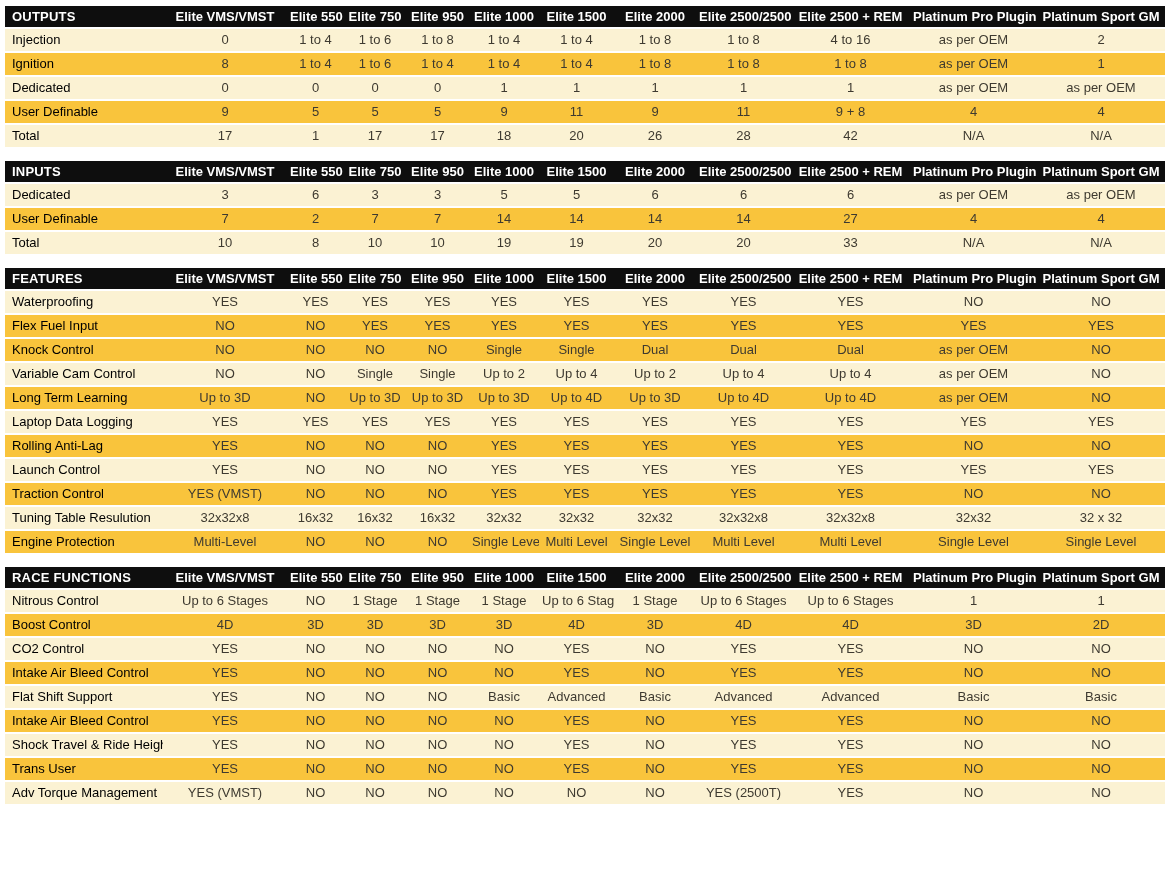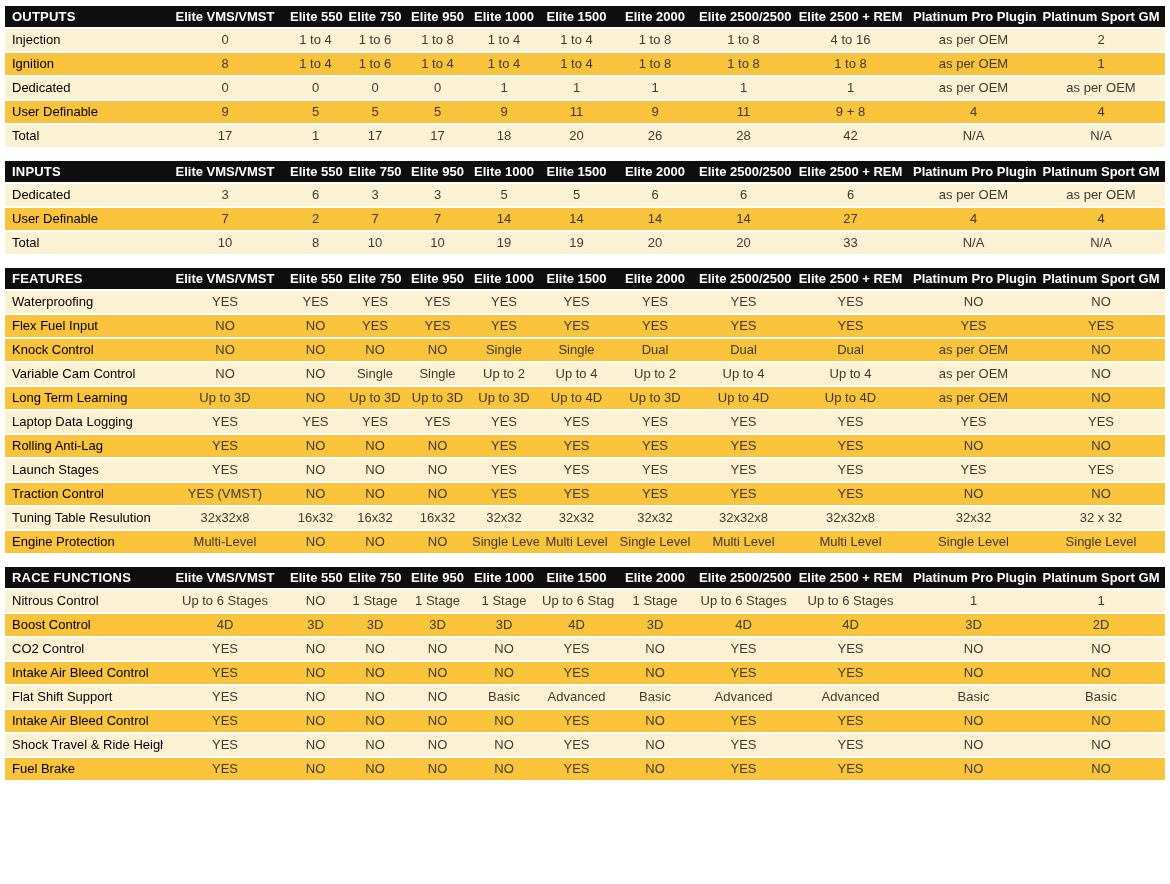--- a/index.html
+++ b/index.html
@@ -361,21 +361,21 @@
           <td class="val">NO</td>
           <td class="val">YES</td>
           <td class="val">YES</td>
           <td class="val">YES</td>
           <td class="val">YES</td>
           <td class="val">YES</td>
           <td class="val">NO</td>
           <td class="val">NO</td>
         </tr>
         <tr class="cream">
-          <td class="label">Launch Stages</td>
+          <td class="label">Launch Control</td>
           <td class="val">YES</td>
           <td class="val">NO</td>
           <td class="val">NO</td>
           <td class="val">NO</td>
           <td class="val">YES</td>
           <td class="val">YES</td>
           <td class="val">YES</td>
           <td class="val">YES</td>
           <td class="val">YES</td>
           <td class="val">YES</td>
@@ -549,28 +549,42 @@
           <td class="val">NO</td>
           <td class="val">NO</td>
           <td class="val">YES</td>
           <td class="val">NO</td>
           <td class="val">YES</td>
           <td class="val">YES</td>
           <td class="val">NO</td>
           <td class="val">NO</td>
         </tr>
         <tr class="gold">
-          <td class="label">Fuel Brake</td>
-          <td class="val">YES</td>
-          <td class="val">NO</td>
-          <td class="val">NO</td>
-          <td class="val">NO</td>
-          <td class="val">NO</td>
-          <td class="val">YES</td>
-          <td class="val">NO</td>
-          <td class="val">YES</td>
+          <td class="label">Trans User</td>
+          <td class="val">YES</td>
+          <td class="val">NO</td>
+          <td class="val">NO</td>
+          <td class="val">NO</td>
+          <td class="val">NO</td>
+          <td class="val">YES</td>
+          <td class="val">NO</td>
+          <td class="val">YES</td>
+          <td class="val">YES</td>
+          <td class="val">NO</td>
+          <td class="val">NO</td>
+        </tr>
+        <tr class="cream">
+          <td class="label">Adv Torque Management</td>
+          <td class="val">YES (VMST)</td>
+          <td class="val">NO</td>
+          <td class="val">NO</td>
+          <td class="val">NO</td>
+          <td class="val">NO</td>
+          <td class="val">NO</td>
+          <td class="val">NO</td>
+          <td class="val">YES (2500T)</td>
           <td class="val">YES</td>
           <td class="val">NO</td>
           <td class="val">NO</td>
         </tr>
       </tbody>
     </table>
   </div>
 
 </body></html>

